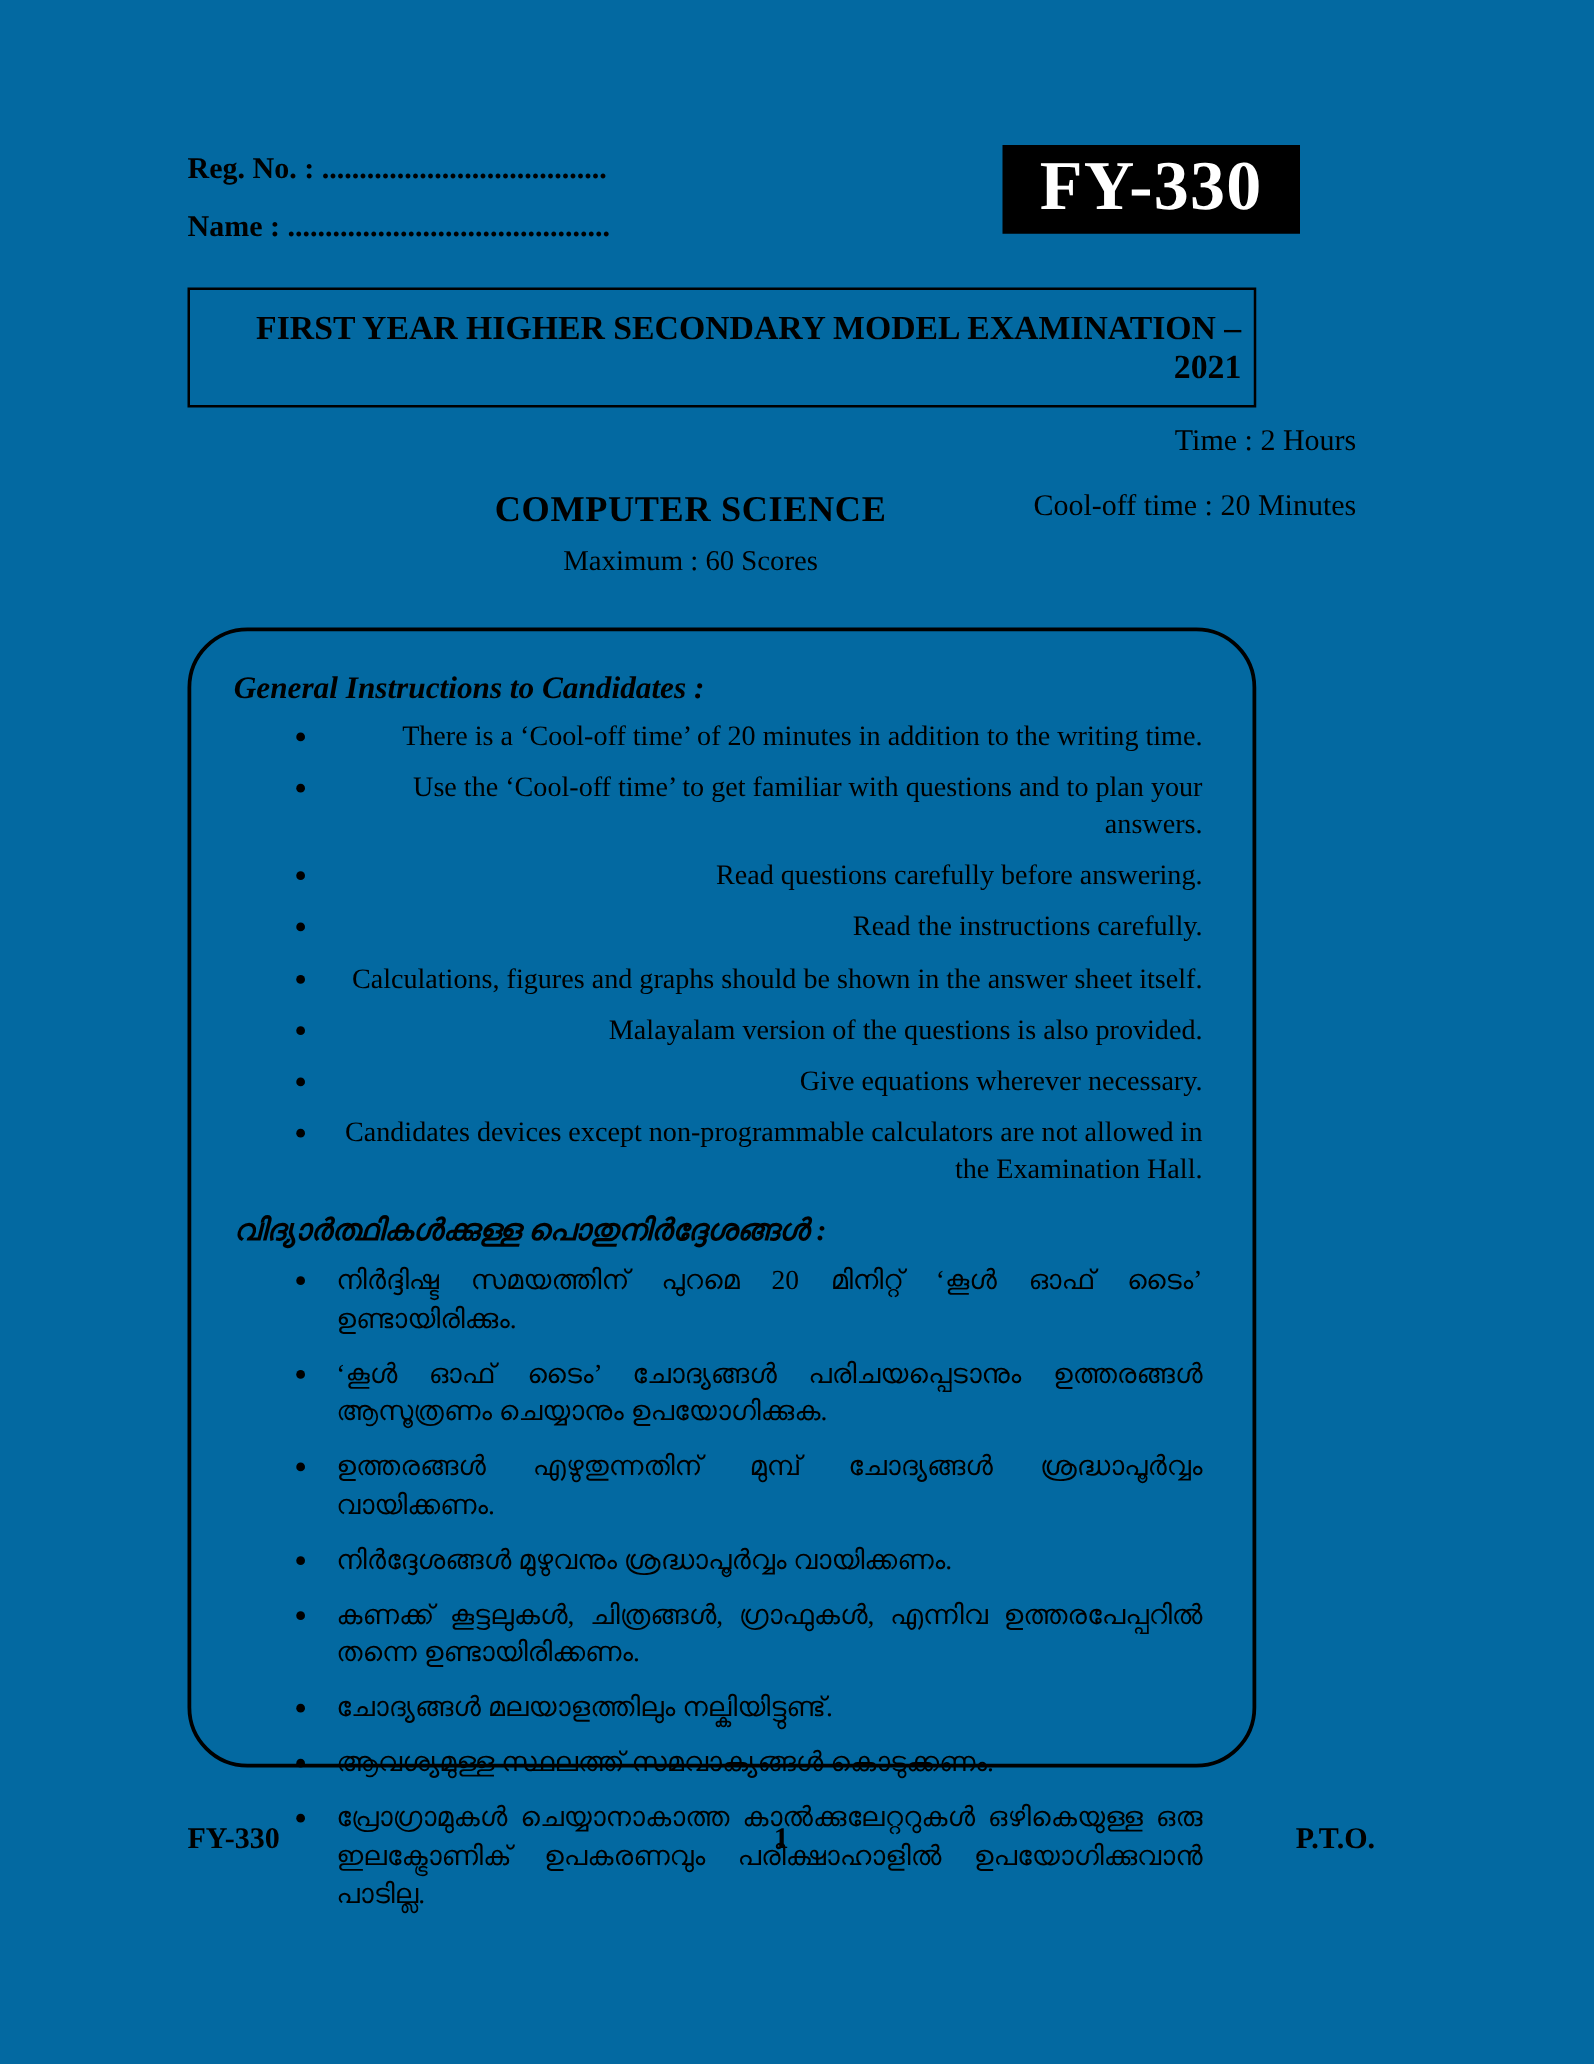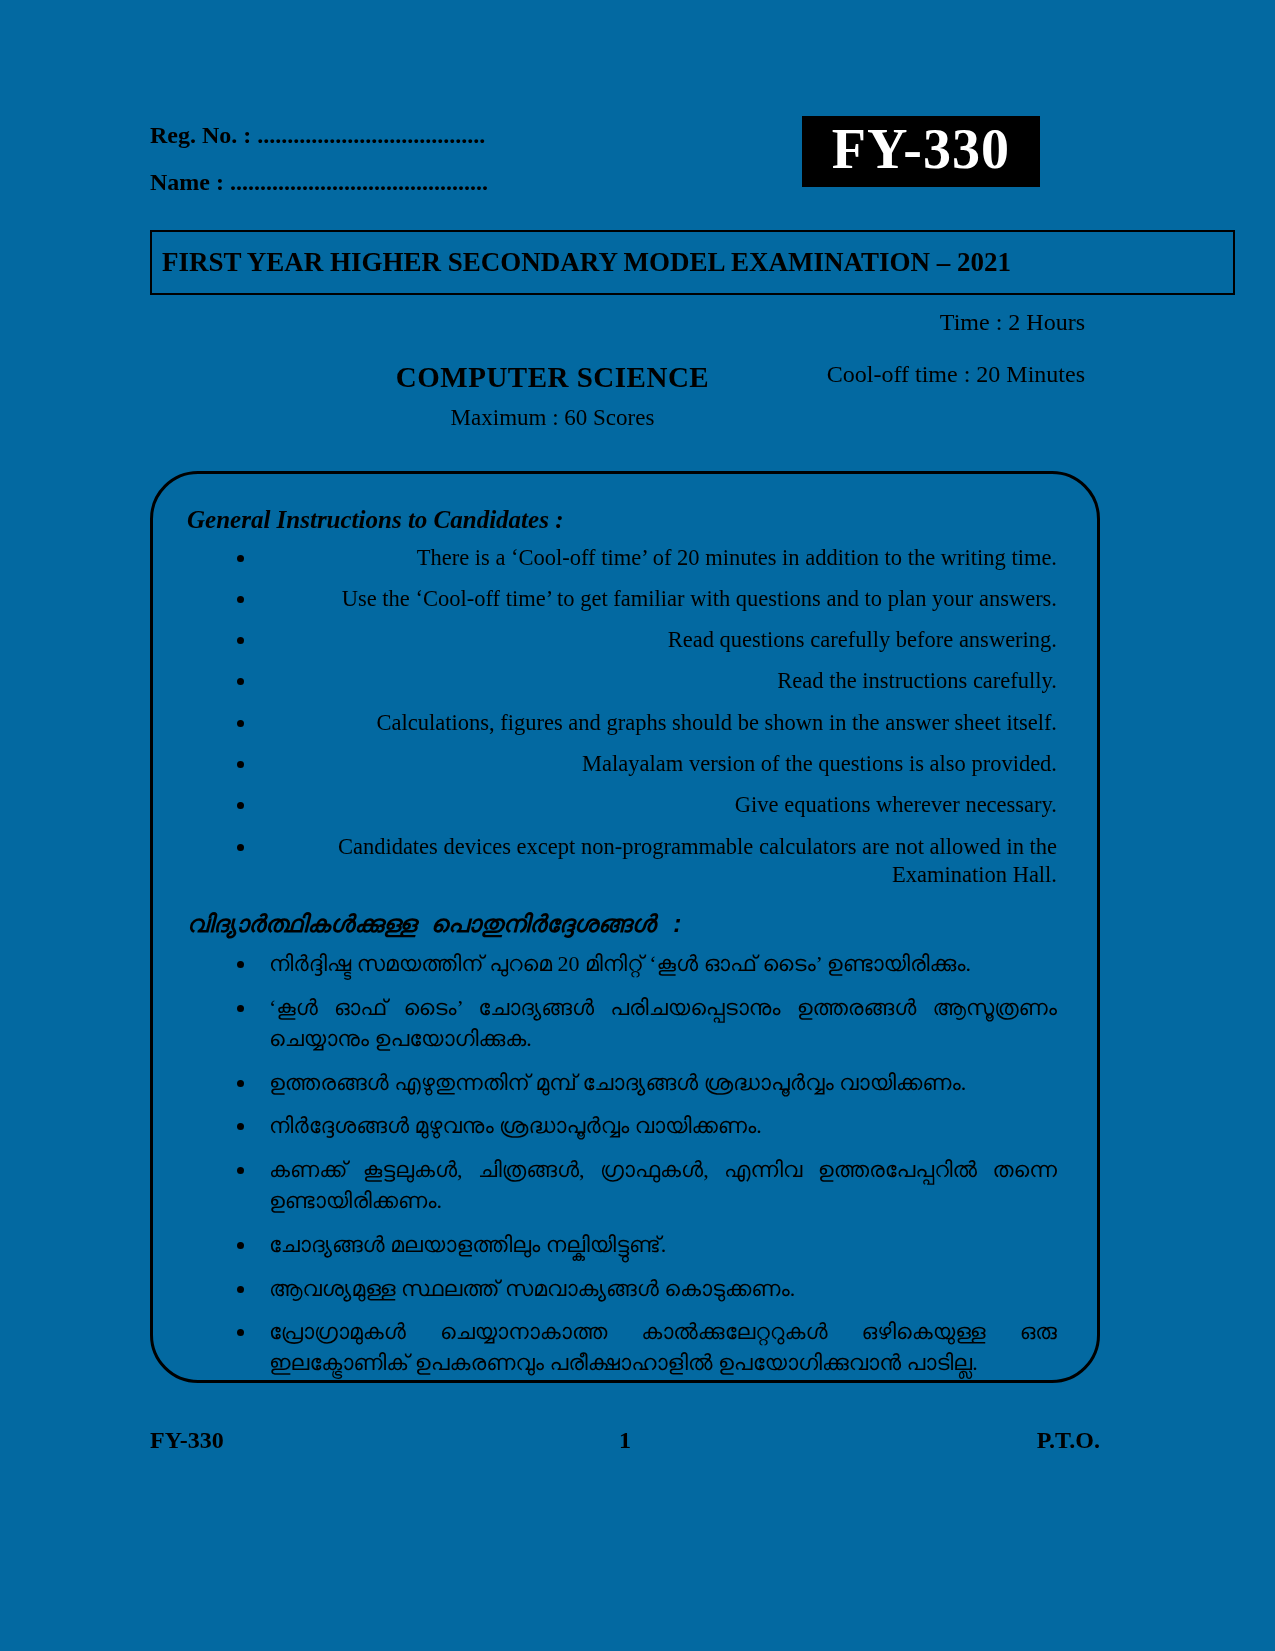--- a/index.html
+++ b/index.html
@@ -32,25 +32,25 @@
     padding: 3px 30px 6px 30px;
     letter-spacing: 1px;
     margin-right: 85px;
     margin-top: 4px;
   }
 
   
   .title-box {
     margin-top: 24px;
     border: 2px solid #000000;
-    text-align: left;
+    text-align: right;
     font-weight: bold;
     font-size: 27px;
     padding: 15px 10px;
-    width: 1085px;
+    width: 855px;
   }
 
   
   .meta-block { margin-top: 14px; width: 935px; }
   .meta-line { position: relative; height: 40px; }
   .meta-center {
     position: absolute;
     left: 0; right: 130px;
     text-align: center;
     font-size: 24px;
@@ -62,21 +62,21 @@
     white-space: nowrap;
   }
   .subject-line .meta-center { font-weight: bold; font-size: 29px; letter-spacing: 0.5px; }
   .max-line .meta-center { font-size: 23px; }
   .meta-line.subject-line { height: 44px; margin-top: 12px; }
   .meta-line.max-line { height: 38px; }
 
   
   .instructions-box {
     margin-top: 28px;
-    width: 950px;
+    width: 855px;
     height: 912px;
     border: 3px solid #000000;
     border-radius: 48px;
     padding: 30px 40px 30px 32px;
   }
   .instr-heading-en {
     font-weight: bold;
     font-style: italic;
     font-size: 25px;
     margin: 2px 0 4px 2px;
@@ -91,21 +91,20 @@
     margin-bottom: 12.5px;
     padding-left: 12px;
     line-height: 1.28;
     text-align: right;
   }
   .instr-heading-ml {
     font-weight: bold;
     font-style: italic;
     font-size: 24px;
     margin: 22px 0 4px 2px;
-    font-family: Liberation Mono, monospace;
   }
   .instr-list.ml li {
     text-align: justify;
     line-height: 1.4;
     margin-bottom: 13px;
     font-size: 22px;
   }
 
   
   .footer-row {

